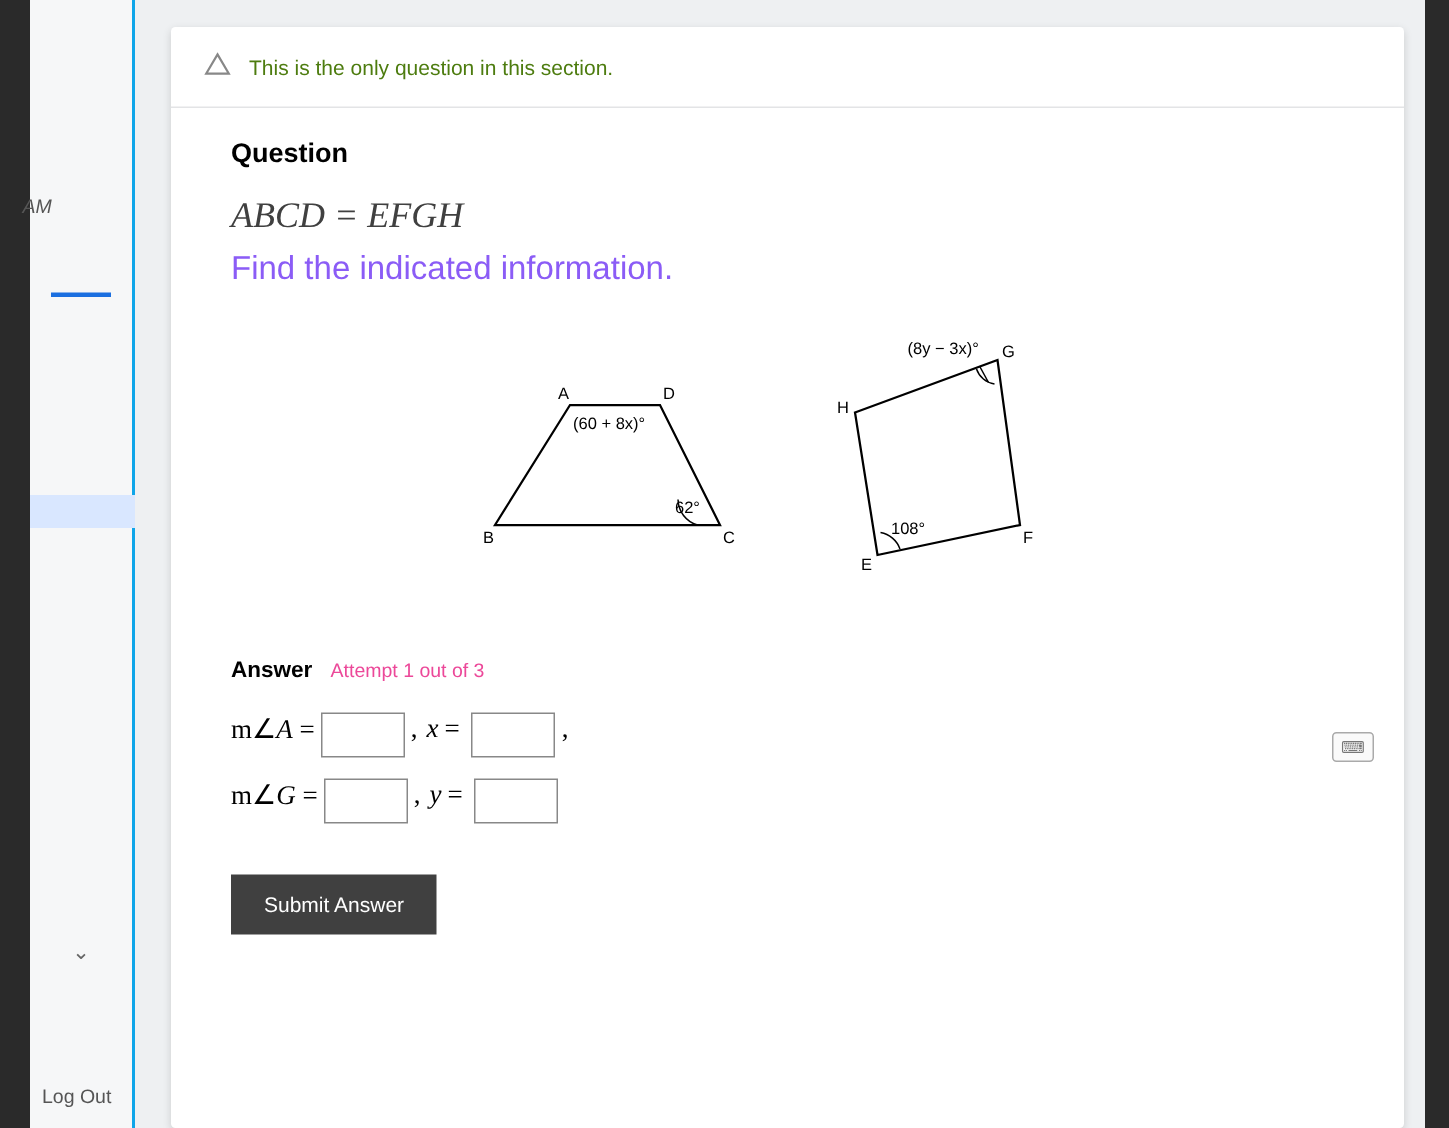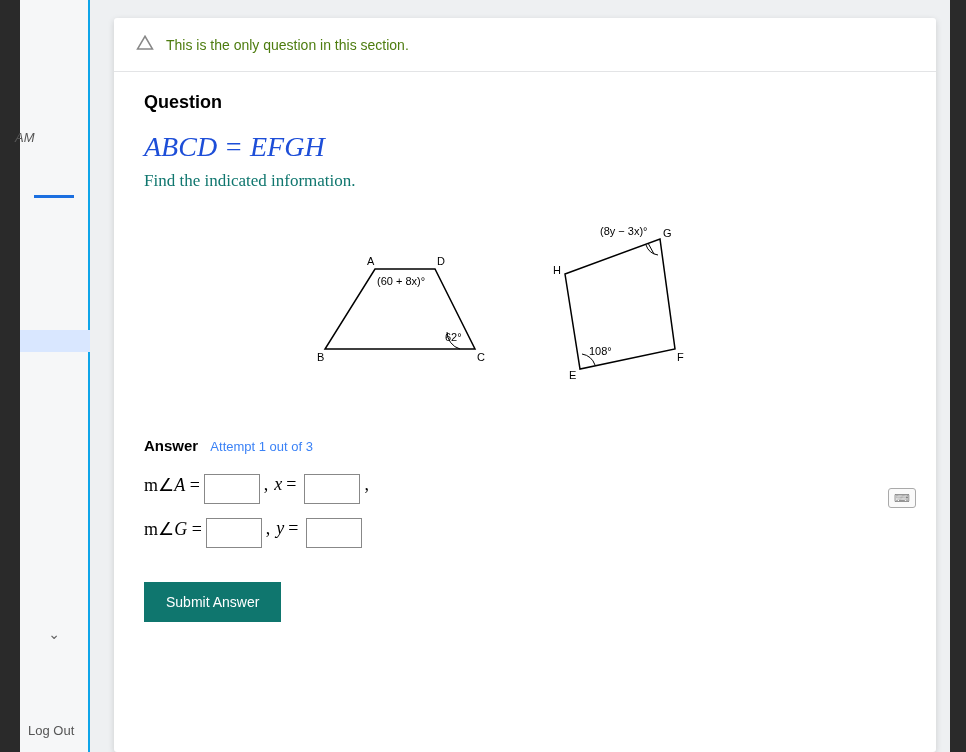--- a/index.html
+++ b/index.html
@@ -80,74 +80,74 @@
     padding: 16px 22px;
     border-bottom: 1px solid #e3e4e6;
     display: flex;
     align-items: center;
     gap: 12px;
     font-size: 14px;
     color: #4d7c0f;
   }
   .notice svg { width: 18px; height: 18px; }
   .content {
-    padding: 20px 30px 22px 30px;
+    padding: 20px 30px 22px 40px;
   }
   .q-heading {
     font-size: 18px;
     font-weight: bold;
     margin-bottom: 18px;
   }
   .equation {
     font-family: "Times New Roman", serif;
     font-style: italic;
-    font-size: 28px;
+    font-size: 24px;
     margin-bottom: 8px;
-    color: #1d4ed8;
+    color: #404040;
   }
   .instruction {
-    font-family: Liberation Serif, serif;
-    font-size: 17px;
+    font-family: Liberation Sans, sans-serif;
+    font-size: 22px;
     margin-bottom: 22px;
-    color: #0f766e;
+    color: #8b5cf6;
   }
   .diagram-wrap {
     display: flex;
     justify-content: center;
     padding: 6px 0 30px 0;
   }
   .answer-section {
     margin-top: 18px;
   }
   .answer-heading {
     font-size: 15px;
     margin-bottom: 20px;
   }
-  .answer-heading .attempt { color: #3b82f6; font-weight: normal; margin-left: 8px; font-size: 13px; }
+  .answer-heading .attempt { color: #ec4899; font-weight: normal; margin-left: 8px; font-size: 13px; }
   .answer-heading strong { font-weight: bold; }
   .answer-row {
     display: flex;
     align-items: flex-start;
     margin-bottom: 14px;
     font-family: "Times New Roman", serif;
     font-size: 18px;
   }
   .answer-row .mvar { font-style: normal; }
   .answer-row .ivar { font-style: italic; }
   .ans-input {
     width: 56px;
     height: 30px;
     border: 1px solid #888;
     margin: 0 4px;
     font-size: 15px;
     padding: 2px 4px;
   }
   .submit-btn {
     margin-top: 20px;
-    background: #0f766e;
+    background: #404040;
     color: #fff;
     border: none;
     padding: 12px 22px;
     font-size: 14px;
     cursor: pointer;
   }
   .kbd-icon {
     position: absolute;
     right: 20px;
     top: 470px;

